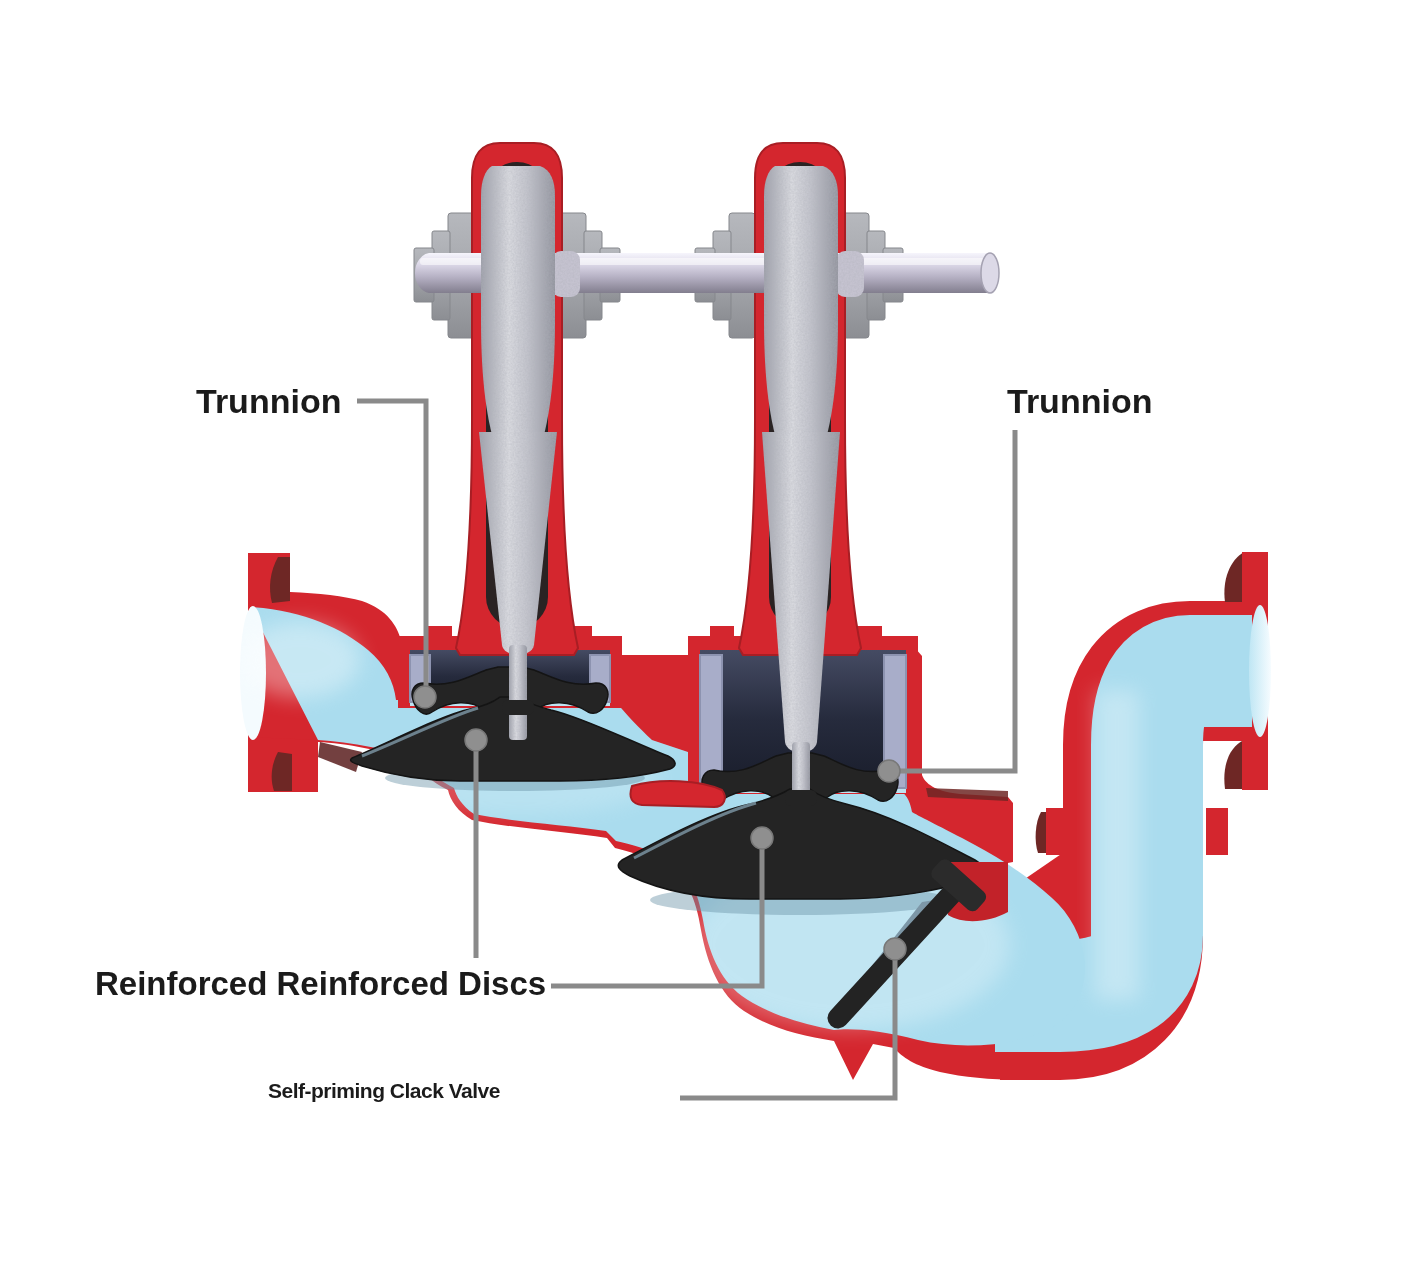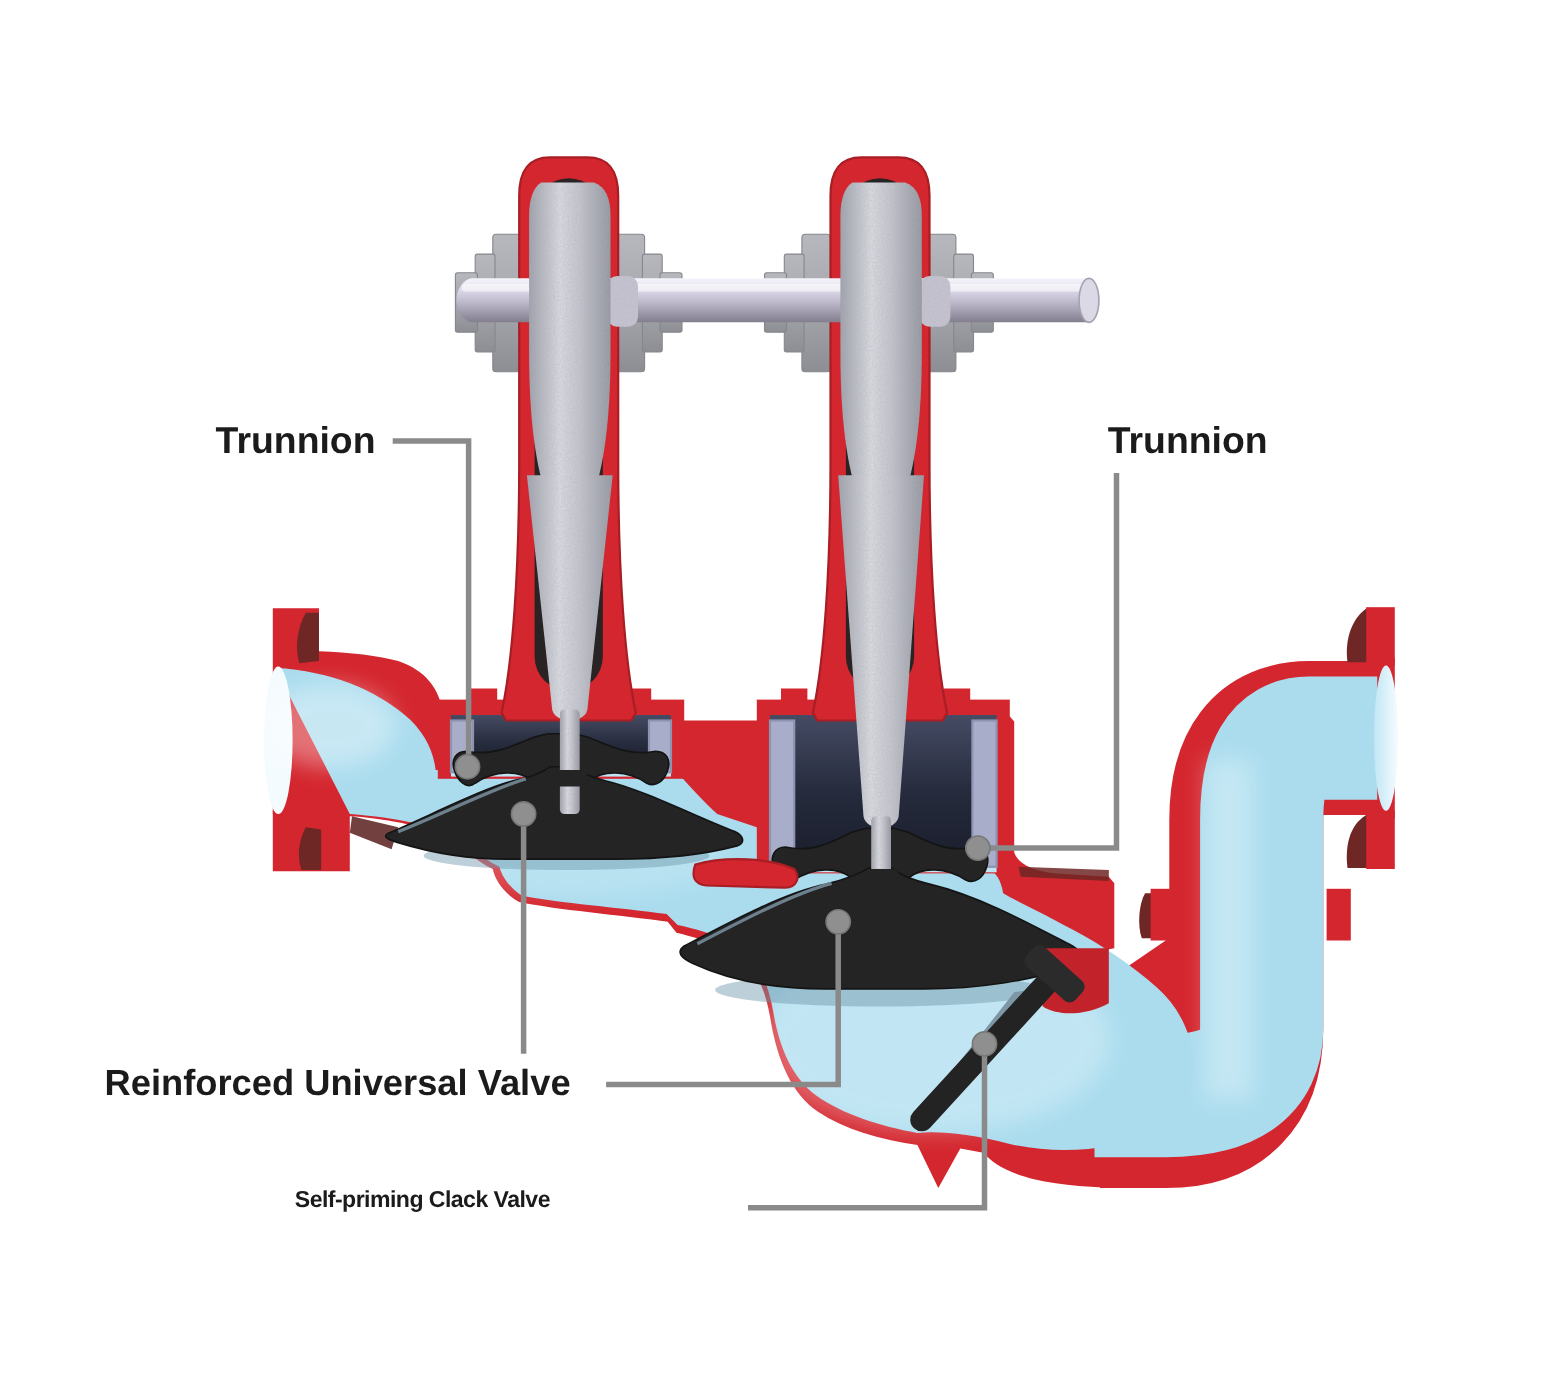--- a/index.html
+++ b/index.html
@@ -249,18 +249,18 @@
   </g>
 </svg>
 
 <div class="diagram-label" style="left:196px;top:383px;">
   <span>Trunnion</span>
 </div>
 <div class="diagram-label" style="left:1007px;top:383px;">
   <span>Trunnion</span>
 </div>
 <div class="diagram-label" style="left:95px;top:966px;font-size:33px;">
-  <span>Reinforced Universal Valve</span>
+  <span>Reinforced Reinforced Discs</span>
 </div>
 <div class="diagram-label condensed" style="left:268px;top:1079px;">
   <span>Self-priming Clack Valve</span>
 </div>
 </div>
 
 </body></html>

